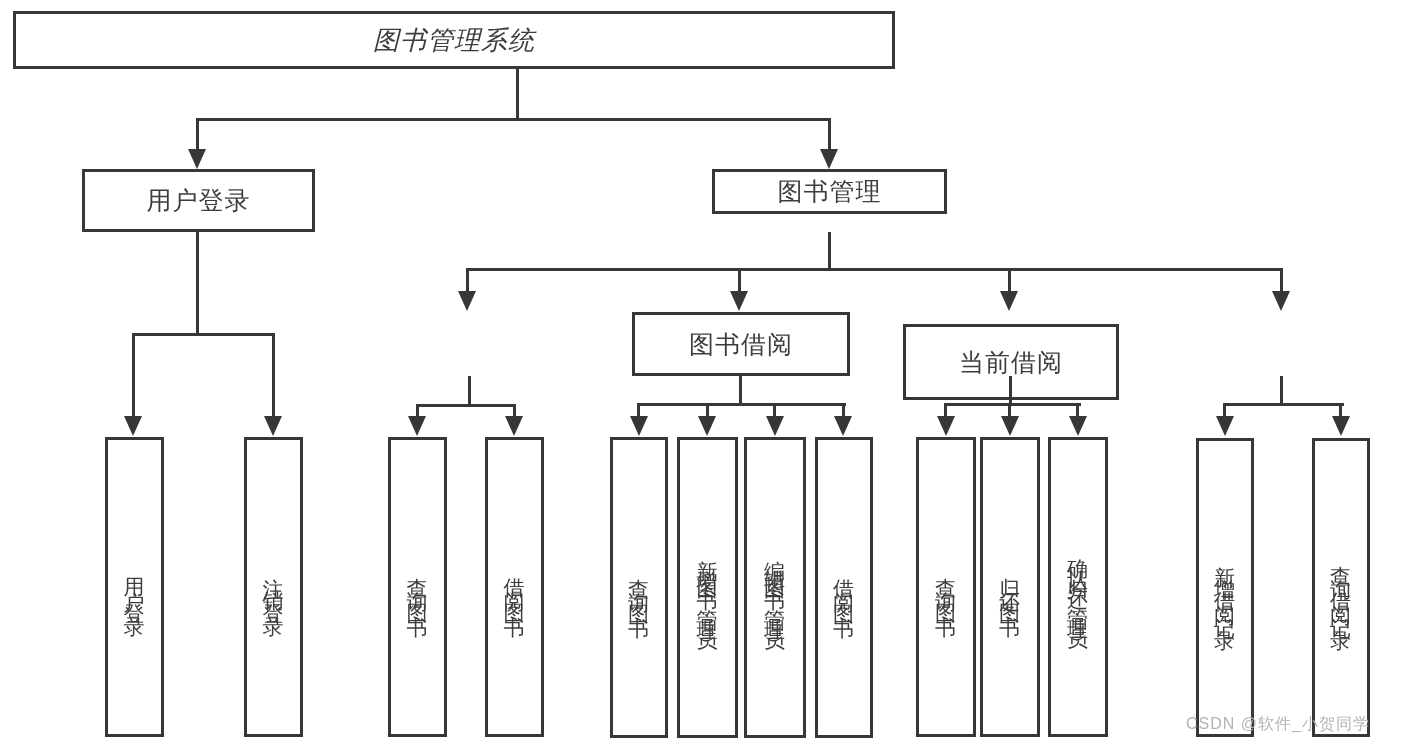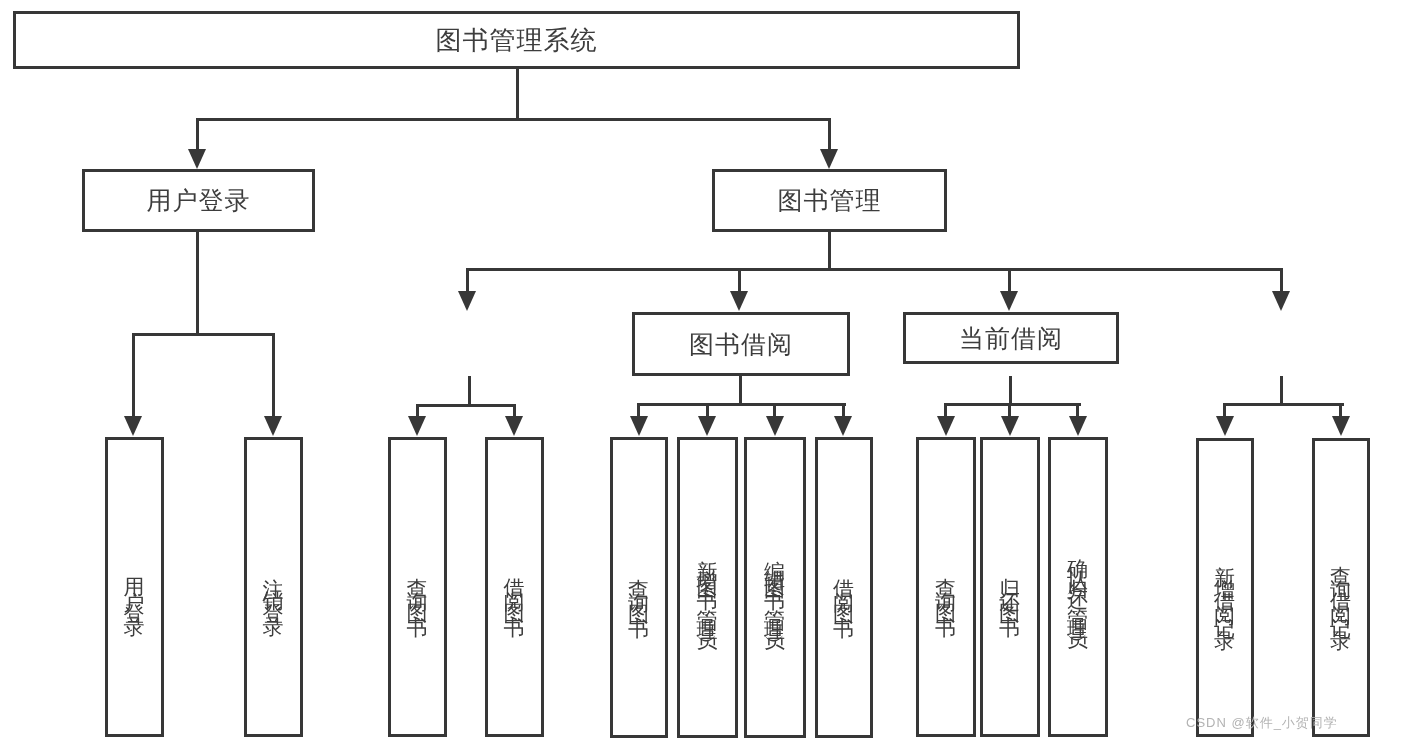--- a/index.html
+++ b/index.html
@@ -45,46 +45,46 @@
     width: 0;
     height: 0;
     border-left: 9px solid transparent;
     border-right: 9px solid transparent;
     border-top: 20px solid var(--line, #373737);
   }
   .watermark {
     position: absolute;
     left: 1186px;
     top: 714px;
-    font-size: 13px;
+    font-size: 16px;
     letter-spacing: 1px;
     color: var(--watermark, #b3b3b3);
     white-space: nowrap;
   }
 </style>
 </head>
 <body>
 
 <div class="canvas">
 
-  <div class="box root-box" style="left:13px; top:11px; width:1007px; height:58px;">
+  <div class="box root-box" style="left:13px; top:11px; width:882px; height:58px;font-style:italic;">
     <span>图书管理系统</span>
   </div>
 
   <div class="l" style="left:516px; top:69px;  width:3px;   height:50px;"></div>
   <div class="l" style="left:196px; top:118px; width:635px; height:3px;"></div>
   <div class="l" style="left:196px; top:118px; width:3px;   height:34px;"></div>
   <div class="l" style="left:828px; top:118px; width:3px;   height:34px;"></div>
   <div class="ah" style="left:188px; top:149px;"></div>
   <div class="ah" style="left:820px; top:149px;"></div>
 
   <div class="box hbox" style="left:82px; top:169px; width:233px; height:63px;">
     <span>用户登录</span>
   </div>
-  <div class="box hbox" style="left:712px; top:169px; width:235px; height:63px;">
+  <div class="box hbox" style="left:712px; top:169px; width:235px; height:45px;">
     <span>图书管理</span>
   </div>
 
   <div class="l" style="left:196px; top:232px; width:3px;   height:102px;"></div>
   <div class="l" style="left:132px; top:333px; width:143px; height:3px;"></div>
   <div class="l" style="left:132px; top:333px; width:3px;   height:85px;"></div>
   <div class="l" style="left:272px; top:333px; width:3px;   height:85px;"></div>
   <div class="ah" style="left:124px; top:416px;"></div>
   <div class="ah" style="left:264px; top:416px;"></div>
 
@@ -95,21 +95,21 @@
   <div class="l" style="left:1008px; top:271px; width:3px;   height:22px;"></div>
   <div class="l" style="left:1280px; top:271px; width:3px;   height:22px;"></div>
   <div class="ah" style="left:458px;  top:291px;"></div>
   <div class="ah" style="left:730px;  top:291px;"></div>
   <div class="ah" style="left:1000px; top:291px;"></div>
   <div class="ah" style="left:1272px; top:291px;"></div>
 
   <div class="box hbox" style="left:632px; top:312px; width:218px; height:64px;">
     <span>图书借阅</span>
   </div>
-  <div class="box hbox" style="left:903px; top:312px; width:216px; height:52px;text-align:right;">
+  <div class="box hbox" style="left:903px; top:324px; width:216px; height:76px;text-align:right;">
     <span>当前借阅</span>
   </div>
 
   <div class="l" style="left:468px; top:376px; width:3px;   height:30px;"></div>
   <div class="l" style="left:416px; top:404px; width:100px; height:3px;"></div>
   <div class="l" style="left:416px; top:404px; width:3px;   height:14px;"></div>
   <div class="l" style="left:513px; top:404px; width:3px;   height:14px;"></div>
   <div class="ah" style="left:408px; top:416px;"></div>
   <div class="ah" style="left:505px; top:416px;"></div>
 

